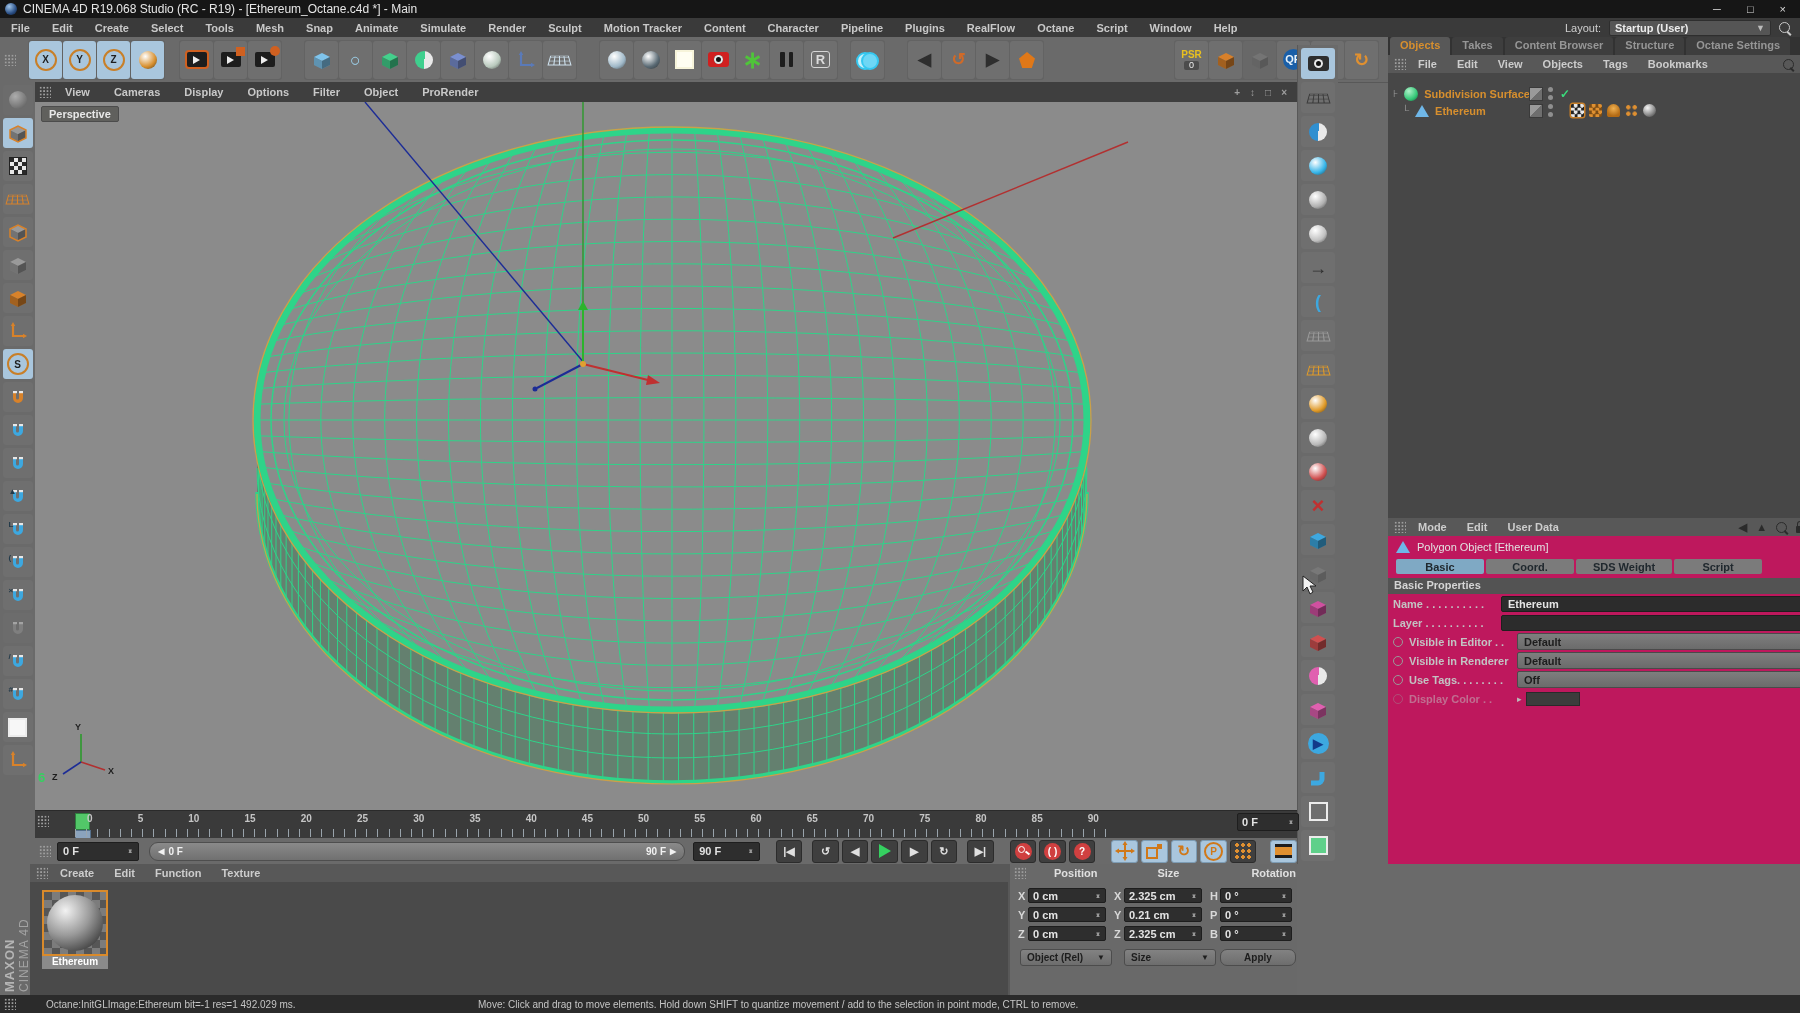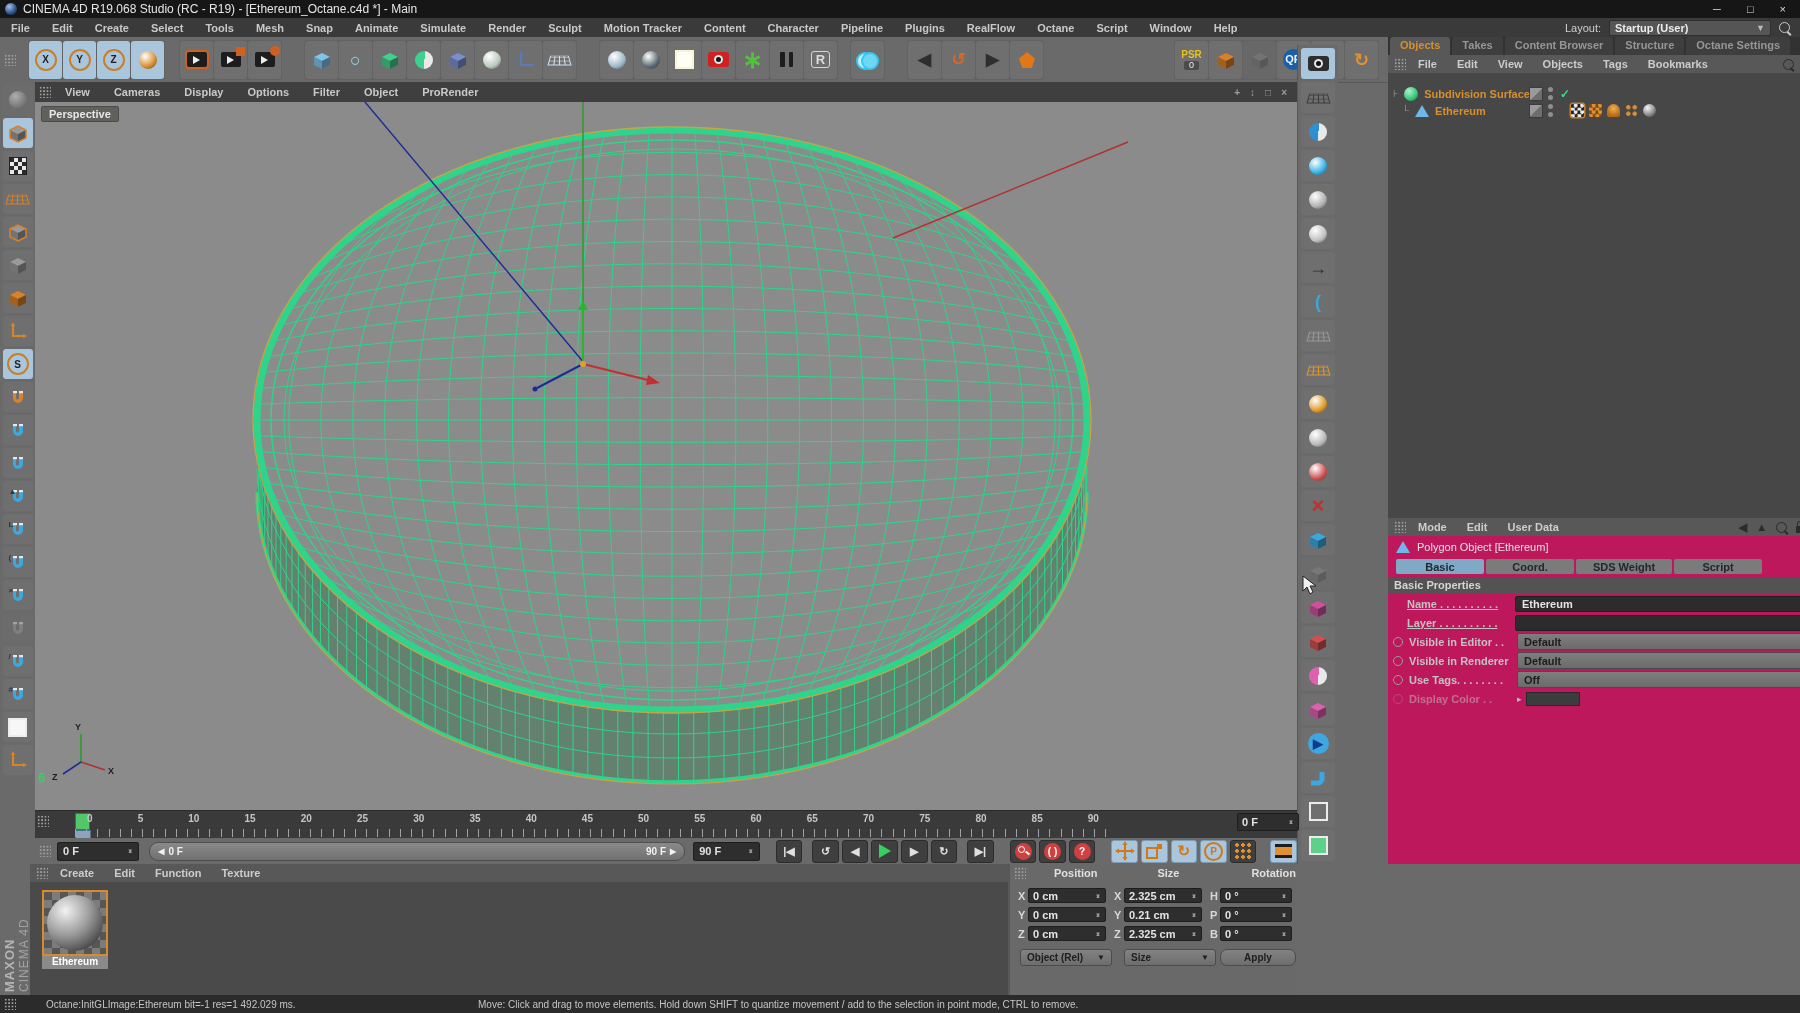--- a/index.html
+++ b/index.html
@@ -104,21 +104,21 @@
   #am-title{display:flex;align-items:center;gap:7px;height:21px;padding-left:8px;color:#e2e2e2;font-weight:normal;}
   .am-pyr{width:0;height:0;border-left:7px solid transparent;border-right:7px solid transparent;border-bottom:12px solid #6fb7e8;}
   #am-tabs{display:flex;gap:2px;height:19px;padding-left:8px;align-items:center;}
   #am-tabs .atab{width:88px;text-align:center;background:#7b7b7b;color:#20282e;font-weight:bold;padding:1.5px 0;border-radius:2px;}
   #am-tabs .atab.active{background:#7fa9c4;}
   #am-section{background:#535353;color:#d5d5d5;font-weight:bold;height:15px;padding:1px 0 0 6px;margin-top:2px;width:446px;}
   .arow{position:relative;height:19px;display:flex;align-items:center;}
   .arow .ring{width:8px;height:8px;border:1.5px solid #9a9a9a;border-radius:50%;margin-left:5px;flex:0 0 auto;}
   .arow .ring.dim{opacity:.4;}
   .arow .alabel{color:#c3c3c3;font-weight:bold;margin-left:6px;width:108px;white-space:nowrap;overflow:hidden;flex:0 0 auto;}
-  .arow .alabel.noring{margin-left:19px;text-decoration:underline;}
+  .arow .alabel.noring{margin-left:5px;}
   .arow .alabel.dim{opacity:.5;}
   .afield{width:316px;height:14px;background:#2c2c2c;border:1px solid #1f1f1f;border-radius:2px;color:#e4e4e4;font-weight:bold;padding:0 6px;display:flex;align-items:center;}
   .adrop{width:316px;height:15px;background:linear-gradient(#7e7e7e,#6b6b6b);border:1px solid #4a4a4a;border-radius:2px;color:#1d1d1d;font-weight:bold;padding:0 6px;display:flex;align-items:center;}
   .adrop i{margin-left:auto;font-style:normal;font-size:9px;color:#2c2c2c;}
   .layer-extra{display:flex;align-items:center;gap:3px;margin-left:-24px;}
   .pick-circ{width:14px;height:14px;border-radius:50%;background:#e9e9e9;color:#1a1a1a;font-size:9px;display:flex;align-items:center;justify-content:center;}
   .swatch{width:52px;height:12px;background:#3c3c3c;border:1px solid #2a2a2a;}
   .acheck{width:12px;height:12px;background:#2f2f2f;border:1px solid #1f1f1f;}
   #side-tabs{position:absolute;right:0;top:483px;width:14px;height:240px;display:flex;flex-direction:column;gap:10px;background:#3c3c3c;align-items:center;padding-top:6px;}
   #side-tabs span{writing-mode:vertical-rl;font-weight:bold;font-size:10px;color:#8f8f8f;}

